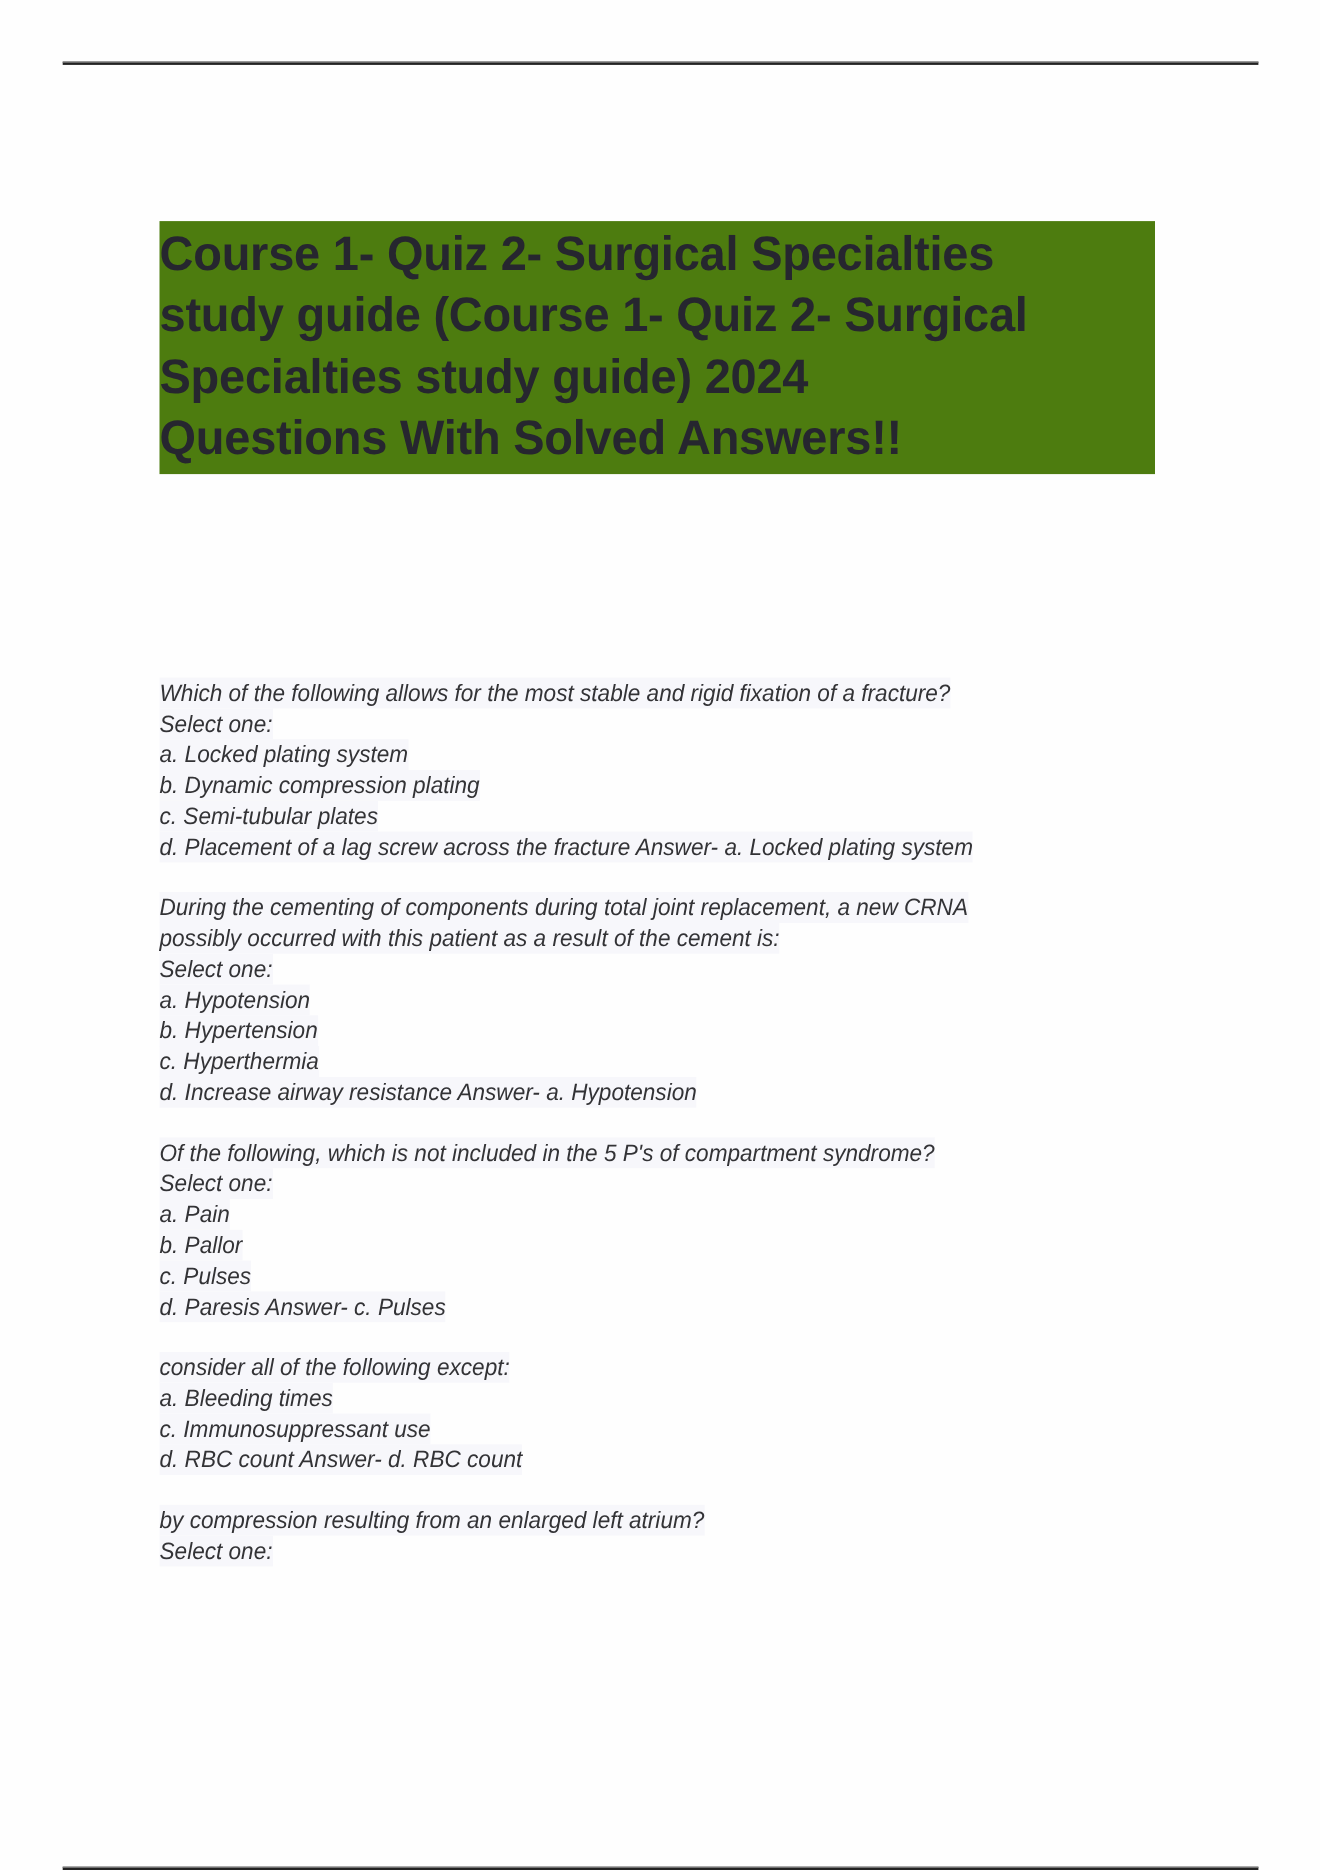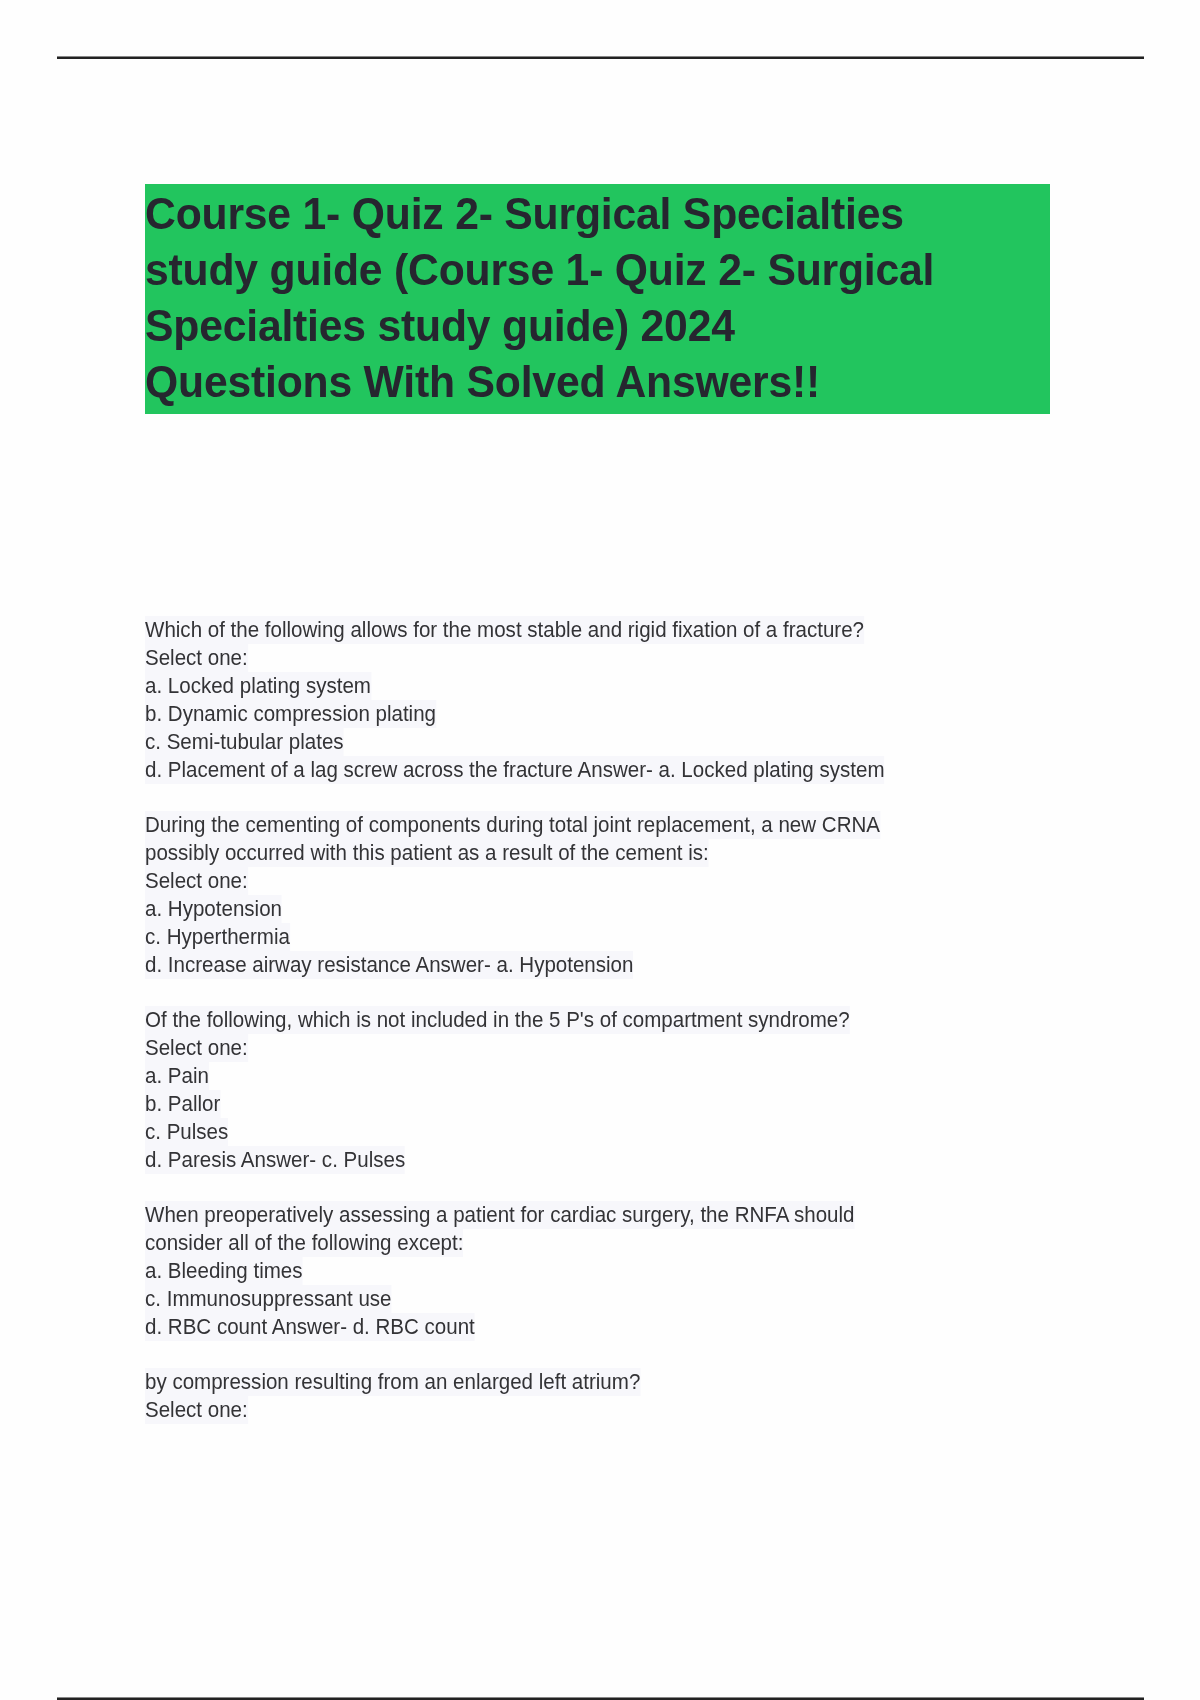--- a/index.html
+++ b/index.html
@@ -7,32 +7,32 @@
     width: 1200px; height: 1700px; position: relative; overflow: hidden;
     font-family: "Liberation Sans", sans-serif; color: #2f2f33;
   }
   .rule {
     position: absolute; left: 57px; width: 1087px; height: 3px;
     background: #222; border-top: 1px solid #888; box-sizing: border-box;
   }
   .rule.top { top: 56px; }
   .rule.bottom { top: 1697px; }
   .title-block {
-    position: absolute; left: 145px; top: 184px; width: 905px;
-    background: #22c55e; padding: 2px 0 4px 0;
+    position: absolute; left: 145px; top: 201px; width: 905px;
+    background: #4d7c0f; padding: 2px 0 4px 0;
   }
   .title {
     margin: 0; font-weight: bold; font-size: 44px; line-height: 56px;
     color: #26262f; letter-spacing: -0.2px;
     transform: scaleX(0.97); transform-origin: left top;
   }
   .questions {
     position: absolute; left: 145px; top: 616px; width: 930px;
   }
-  .q { margin: 0 0 27px 0; }
+  .q { margin: 0 0 27px 0; font-style: italic; }
   .line {
     display: inline-block; font-size: 21.5px; line-height: 28px;
     color: #333336; background: #f7f7fb; white-space: nowrap;
     transform: scaleX(0.955); transform-origin: left center;
   }
   .row { display: block; height: 28px; }
 </style>
 </head>
 <body>
 
@@ -56,35 +56,35 @@
     <span class="row"><span class="line">b. Dynamic compression plating</span></span>
     <span class="row"><span class="line">c. Semi-tubular plates</span></span>
     <span class="row"><span class="line">d. Placement of a lag screw across the fracture  Answer- a. Locked plating system</span></span>
   </div>
 
   <div class="q">
     <span class="row"><span class="line">During the cementing of components during total joint replacement, a new CRNA</span></span>
     <span class="row"><span class="line">possibly occurred with this patient as a result of the cement is:</span></span>
     <span class="row"><span class="line">Select one:</span></span>
     <span class="row"><span class="line">a. Hypotension</span></span>
+    <span class="row"><span class="line">b. Hypertension</span></span>
     <span class="row"><span class="line">c. Hyperthermia</span></span>
     <span class="row"><span class="line">d. Increase airway resistance  Answer- a. Hypotension</span></span>
   </div>
 
   <div class="q">
     <span class="row"><span class="line">Of the following, which is not included in the 5 P's of compartment syndrome?</span></span>
     <span class="row"><span class="line">Select one:</span></span>
     <span class="row"><span class="line">a. Pain</span></span>
     <span class="row"><span class="line">b. Pallor</span></span>
     <span class="row"><span class="line">c. Pulses</span></span>
     <span class="row"><span class="line">d. Paresis  Answer- c. Pulses</span></span>
   </div>
 
   <div class="q">
-    <span class="row"><span class="line">When preoperatively assessing a patient for cardiac surgery, the RNFA should</span></span>
     <span class="row"><span class="line">consider all of the following except:</span></span>
     <span class="row"><span class="line">a. Bleeding times</span></span>
     <span class="row"><span class="line">c. Immunosuppressant use</span></span>
     <span class="row"><span class="line">d. RBC count  Answer- d. RBC count</span></span>
   </div>
 
   <div class="q">
     <span class="row"><span class="line">by compression resulting from an enlarged left atrium?</span></span>
     <span class="row"><span class="line">Select one:</span></span>
   </div>

